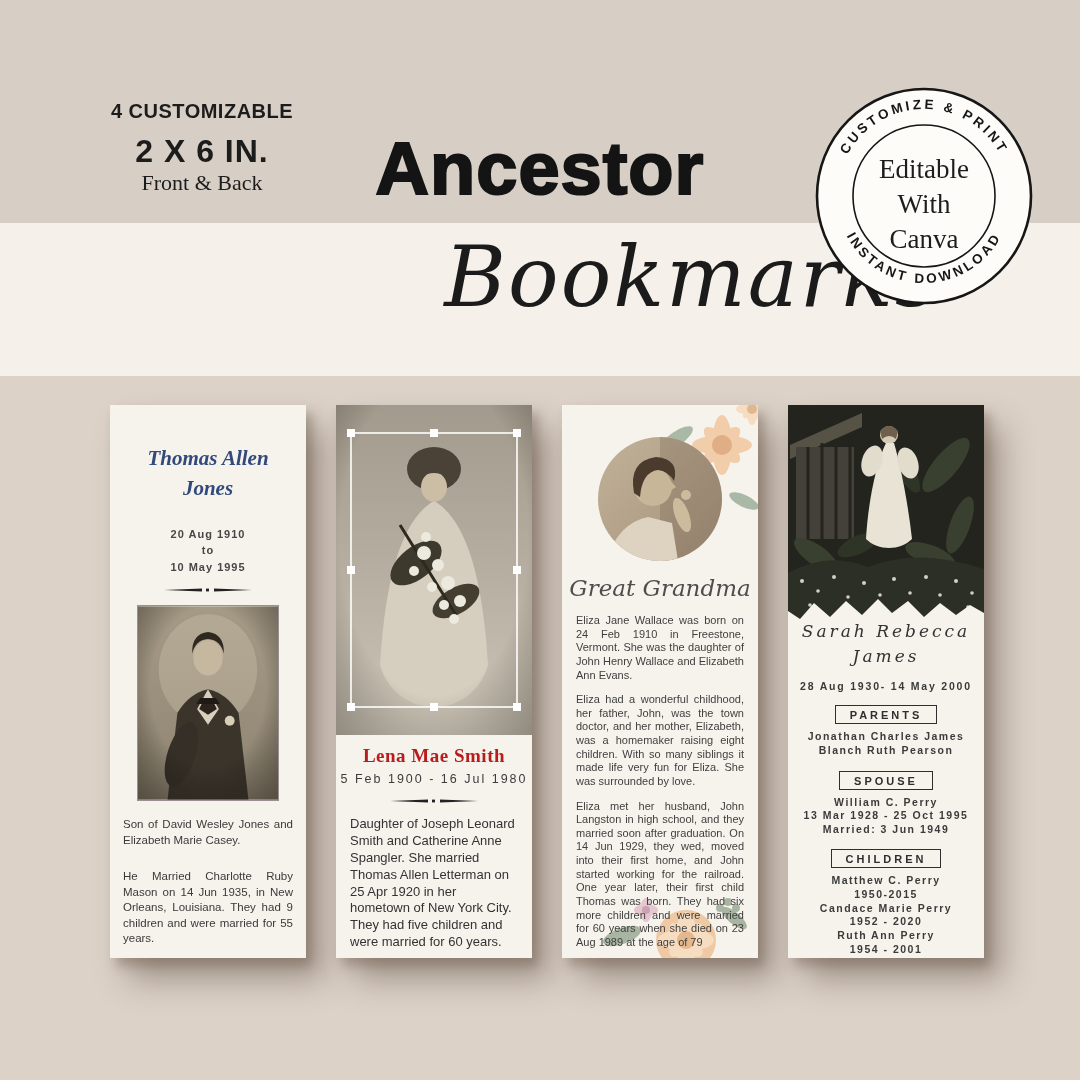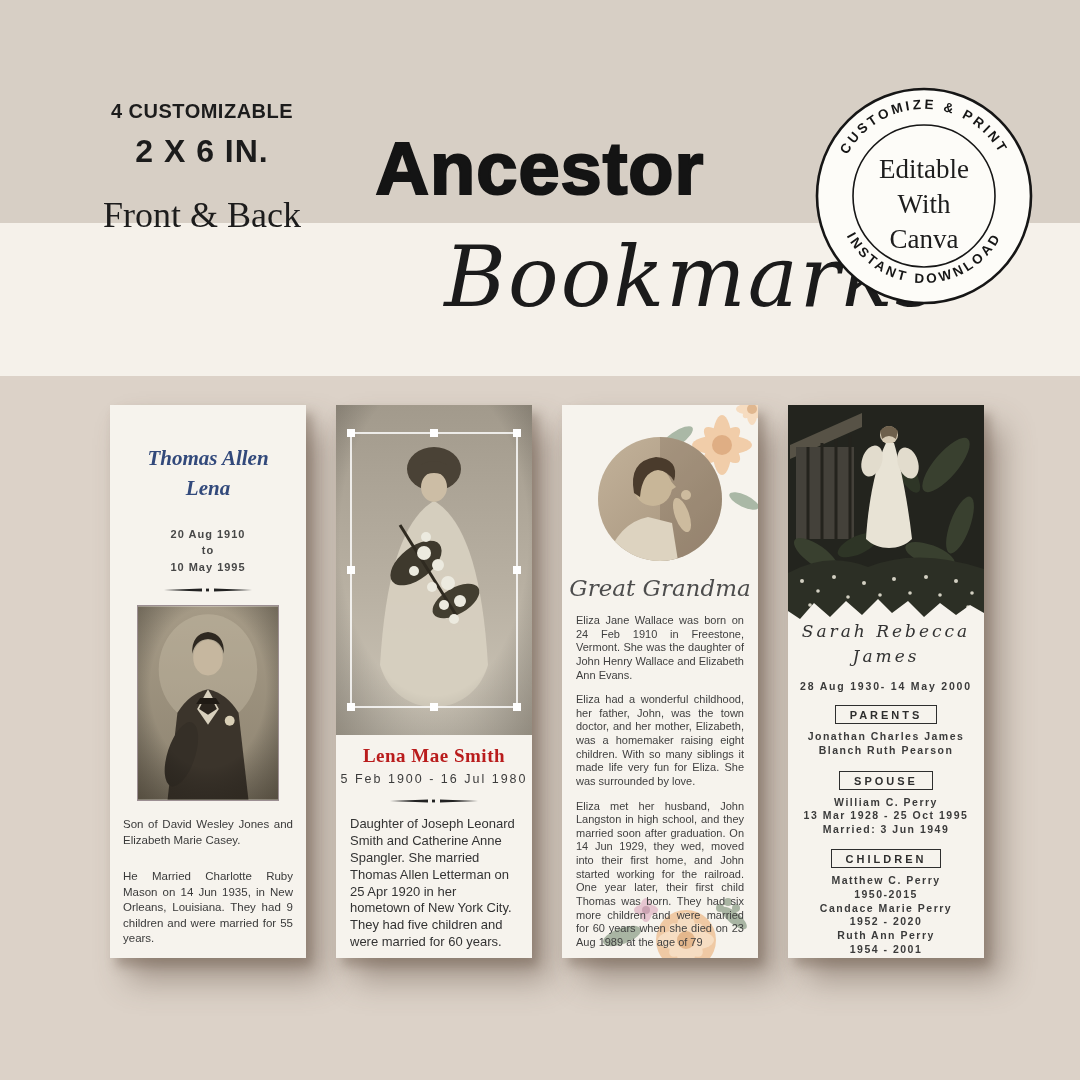--- a/index.html
+++ b/index.html
@@ -11,21 +11,21 @@
   }
   
   .band-top    { position:absolute; left:0; top:0;    width:1080px; height:223px; background:#d7cfc5; }
   .band-cream  { position:absolute; left:0; top:223px; width:1080px; height:153px; background:#f5f1ea; }
   .band-bottom { position:absolute; left:0; top:376px; width:1080px; height:704px; background:#dcd2c8; }
 
   
   .specs { position:absolute; left:92px; top:100px; width:220px; text-align:center; color:#1c1c1c; }
   .specs .count { font-weight:bold; font-size:20px; letter-spacing:.5px; }
   .specs .size  { font-weight:bold; font-size:32px; letter-spacing:1px; margin-top:10px; }
-  .specs .sides { font-family:"Liberation Serif", serif; font-size:36px; margin-top:24px; }
+  .specs .sides { font-family:"Liberation Serif", serif; font-size:22px; margin-top:0; }
 
   .main-title {
     position:absolute; left:0; top:126px; width:1080px; text-align:center;
     font-size:74px; font-weight:bold; letter-spacing:1px; color:#141414;
     -webkit-text-stroke:2.2px #141414;
   }
   .sub-title {
     position:absolute; left:0; top:228px; width:940px; text-align:right;
     font-family:"DejaVu Serif", serif; font-style:italic;
     font-size:84px; color:#1b1b1b; letter-spacing:2px;
@@ -113,21 +113,21 @@
   <text x="110" y="92" text-anchor="middle" font-family="Liberation Serif, serif" font-size="27" fill="#1d1d1d">Editable</text>
   <text x="110" y="127" text-anchor="middle" font-family="Liberation Serif, serif" font-size="27" fill="#1d1d1d">With</text>
   <text x="110" y="162" text-anchor="middle" font-family="Liberation Serif, serif" font-size="27" fill="#1d1d1d">Canva</text>
 </svg>
 
 <div class="cards">
 
   <div class="card">
     <div class="bm1-name">
       <div>Thomas Allen</div>
-      <div>Lena</div>
+      <div>Jones</div>
     </div>
     <div class="bm1-dates">
       <div>20 Aug 1910</div>
       <div>to</div>
       <div>10 May 1995</div>
     </div>
     <svg class="divider" width="92" height="10" viewBox="0 0 92 10">
       <polygon points="2,5 40,3.4 40,6.6" fill="#222"></polygon>
       <polygon points="90,5 52,3.4 52,6.6" fill="#222"></polygon>
       <rect x="44" y="3.6" width="3" height="2.8" fill="#222"></rect>

